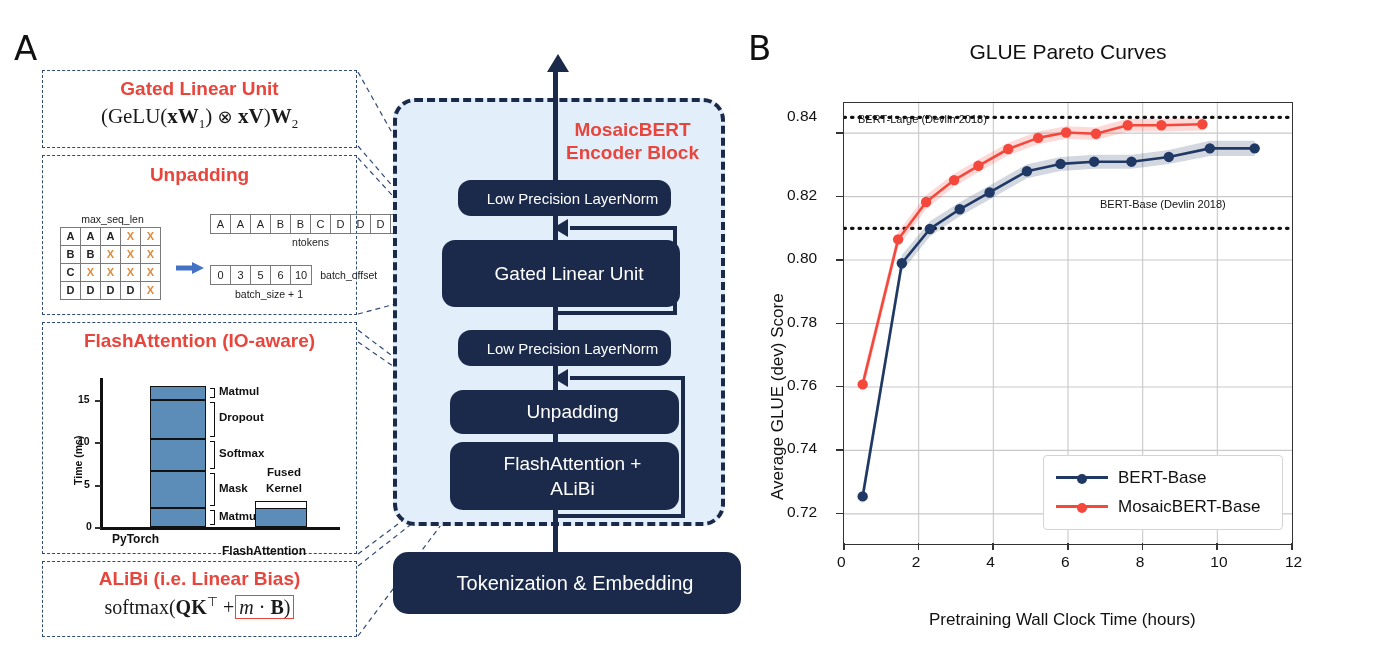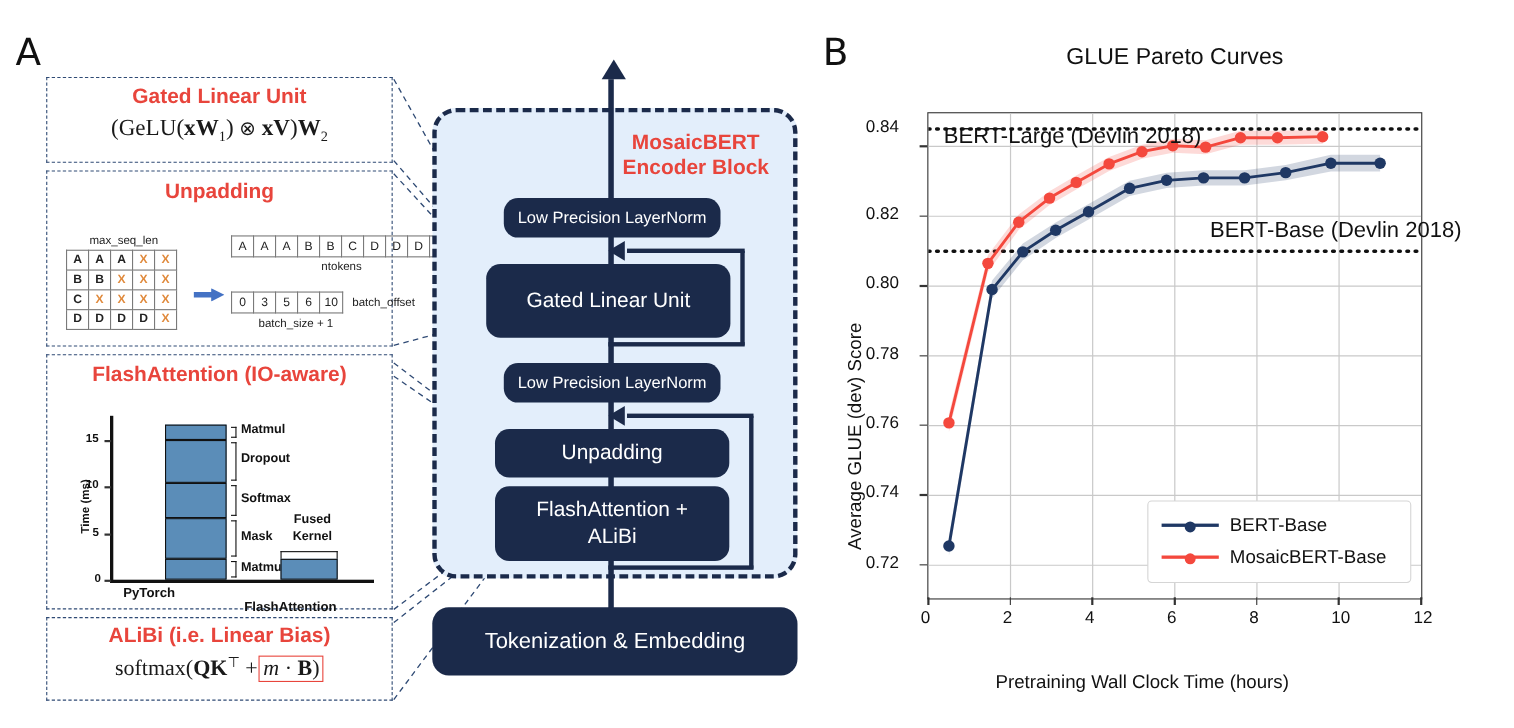--- a/index.html
+++ b/index.html
@@ -40,42 +40,42 @@
   .brace{position:absolute;border:1.4px solid #111;border-left:none;box-sizing:border-box;width:5px;}
   .fa-brace-top{position:absolute;border:1.4px solid #111;border-bottom:none;box-sizing:border-box;}
 
   
   .enc-panel{position:absolute;background:#e3eefb;border:4.5px dashed #1b2a4a;
      border-radius:22px;box-sizing:border-box;}
   .enc-title{position:absolute;color:#e8453c;font-weight:bold;font-size:19px;
      text-align:center;line-height:23px;font-family:"Liberation Sans",sans-serif;}
   .nblock{position:absolute;background:#1b2a4a;border-radius:13px;color:#fff;
      display:flex;align-items:center;justify-content:center;text-align:center;
-     font-family:"Liberation Sans",sans-serif;font-weight:400;}
+     font-family:"Liberation Sans",sans-serif;font-weight:400;padding-left:16px;}
   .spine{position:absolute;background:#1b2a4a;width:5px;}
   .res-h{position:absolute;background:#1b2a4a;height:4px;}
   .res-v{position:absolute;background:#1b2a4a;width:4px;}
   .tri-left{position:absolute;width:0;height:0;border-top:9px solid transparent;
      border-bottom:9px solid transparent;border-right:15px solid #1b2a4a;}
   .tri-up{position:absolute;width:0;height:0;border-left:11px solid transparent;
      border-right:11px solid transparent;border-bottom:18px solid #1b2a4a;}
 
   
   .conn{position:absolute;left:0;top:0;width:1376px;height:662px;pointer-events:none;}
 
   
   .chart-wrap{position:absolute;}
   .chart-title{position:absolute;font-size:21px;color:#111;text-align:center;
      width:100%;font-family:"Liberation Sans",sans-serif;}
   .plotbox{position:absolute;border:1.3px solid #333;box-sizing:border-box;background:#fff;}
   .ytick,.xtick{position:absolute;font-size:15.5px;color:#111;font-family:"Liberation Sans",sans-serif;}
-  .axlabel{position:absolute;font-size:17px;color:#111;font-family:"Liberation Sans",sans-serif;}
+  .axlabel{position:absolute;font-size:17px;color:#111;font-family:"Liberation Sans",sans-serif;margin-left:24px;}
   .ylabel{position:absolute;font-size:17px;color:#111;transform:rotate(-90deg);
      transform-origin:left top;white-space:nowrap;font-family:"Liberation Sans",sans-serif;}
-  .hline-lab{position:absolute;font-size:20px;color:#111;background:transparent;
+  .hline-lab{position:absolute;font-size:11px;color:#111;background:transparent;
      font-family:"Liberation Sans",sans-serif;white-space:nowrap;}
   .legend{position:absolute;border:1px solid #d5d5d5;border-radius:4px;background:#fff;
      padding:7px 12px;box-sizing:border-box;}
   .leg-row{display:flex;align-items:center;height:29px;}
   .leg-line{width:52px;height:0;border-top:3px solid #000;position:relative;margin-right:10px;}
   .leg-dot{position:absolute;left:21px;top:-5px;width:10px;height:10px;border-radius:50%;}
   .leg-txt{font-size:17px;color:#111;font-family:"Liberation Sans",sans-serif;}
   .tickmark{position:absolute;background:#333;}
 </style>
 </head>

